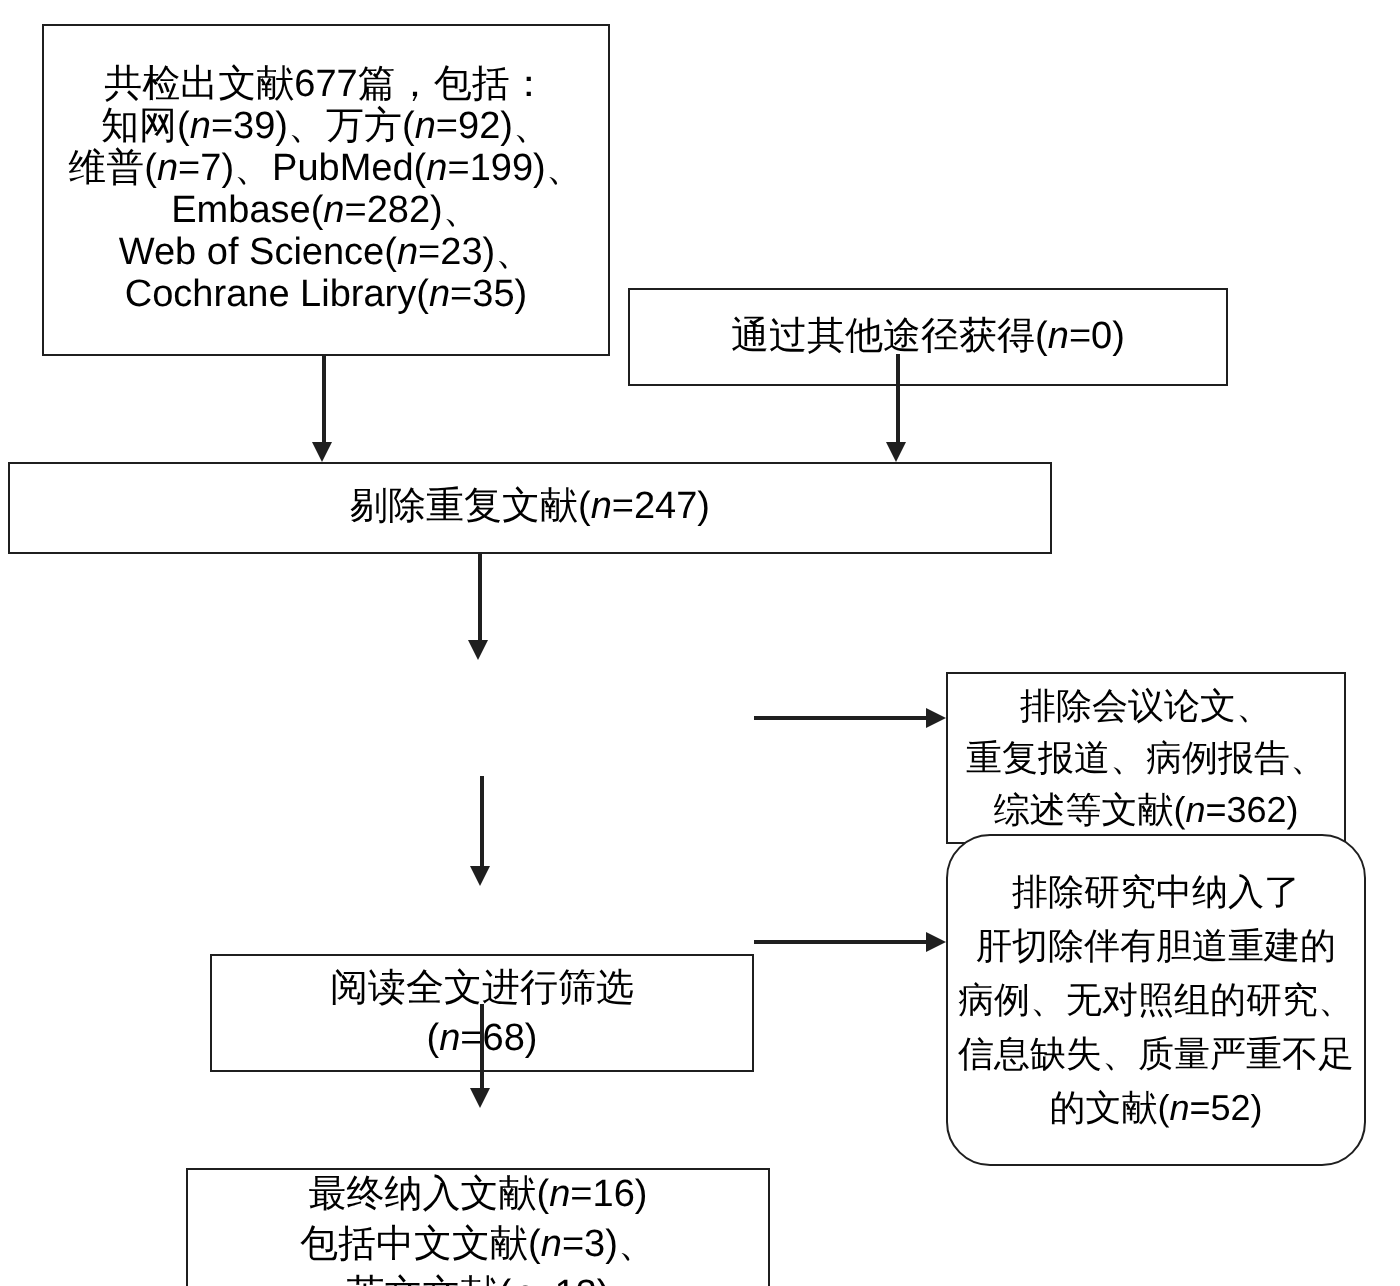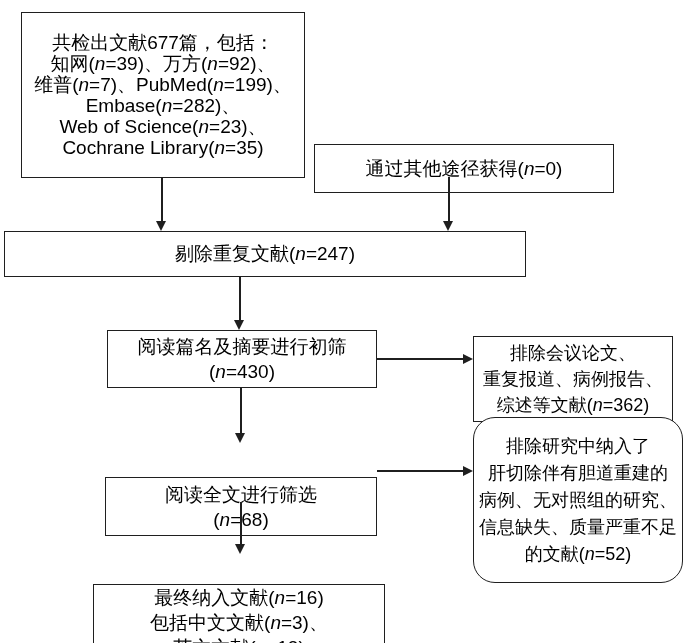--- a/index.html
+++ b/index.html
@@ -62,23 +62,20 @@
   </div>
 
   <div class="box" id="b2">
     <div class="txt">通过其他途径获得(<i>n</i>=0)</div>
   </div>
 
   <div class="box" id="b3">
     <div class="txt">剔除重复文献(<i>n</i>=247)</div>
   </div>
 
-  <div class="box" id="b4">
-    <div class="txt">阅读篇名及摘要进行初筛<br>(<i>n</i>=430)</div>
-  </div>
 
   <div class="box" id="b5">
     <div class="txt">排除会议论文、<br>重复报道、病例报告、<br>综述等文献(<i>n</i>=362)</div>
   </div>
 
   <div class="box" id="b6">
     <div class="txt">阅读全文进行筛选<br>(<i>n</i>=68)</div>
   </div>
 
   <div class="box" id="b7">

